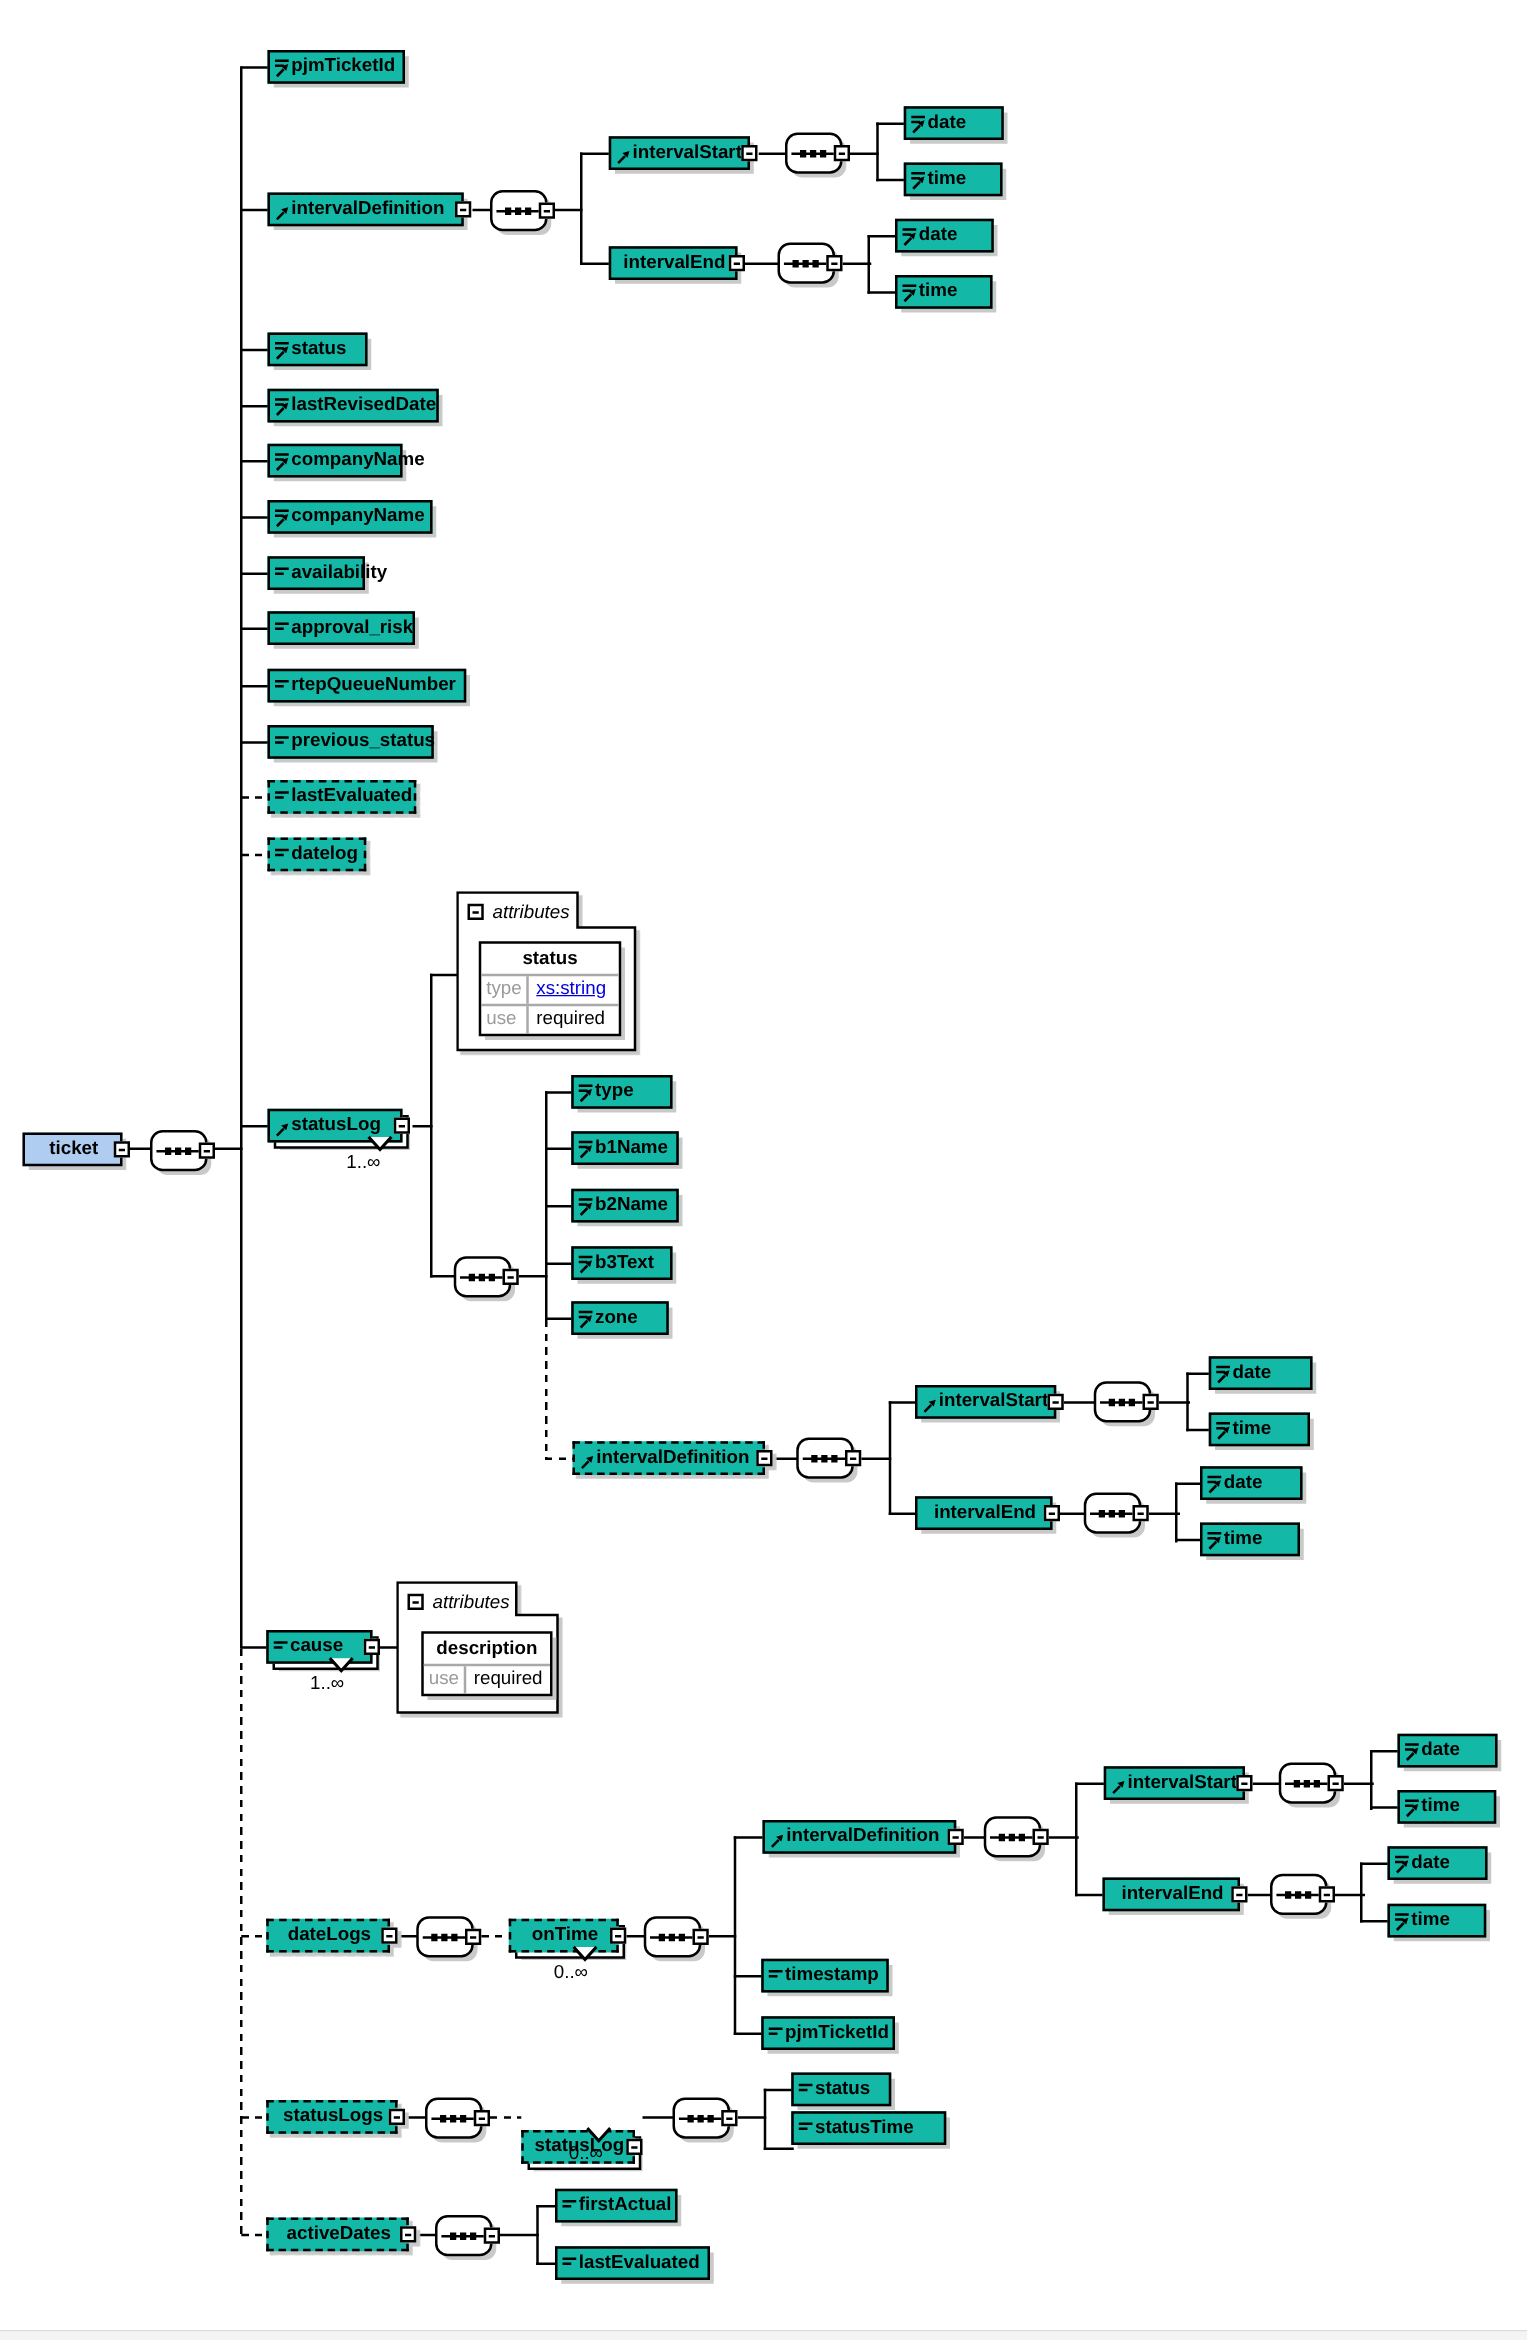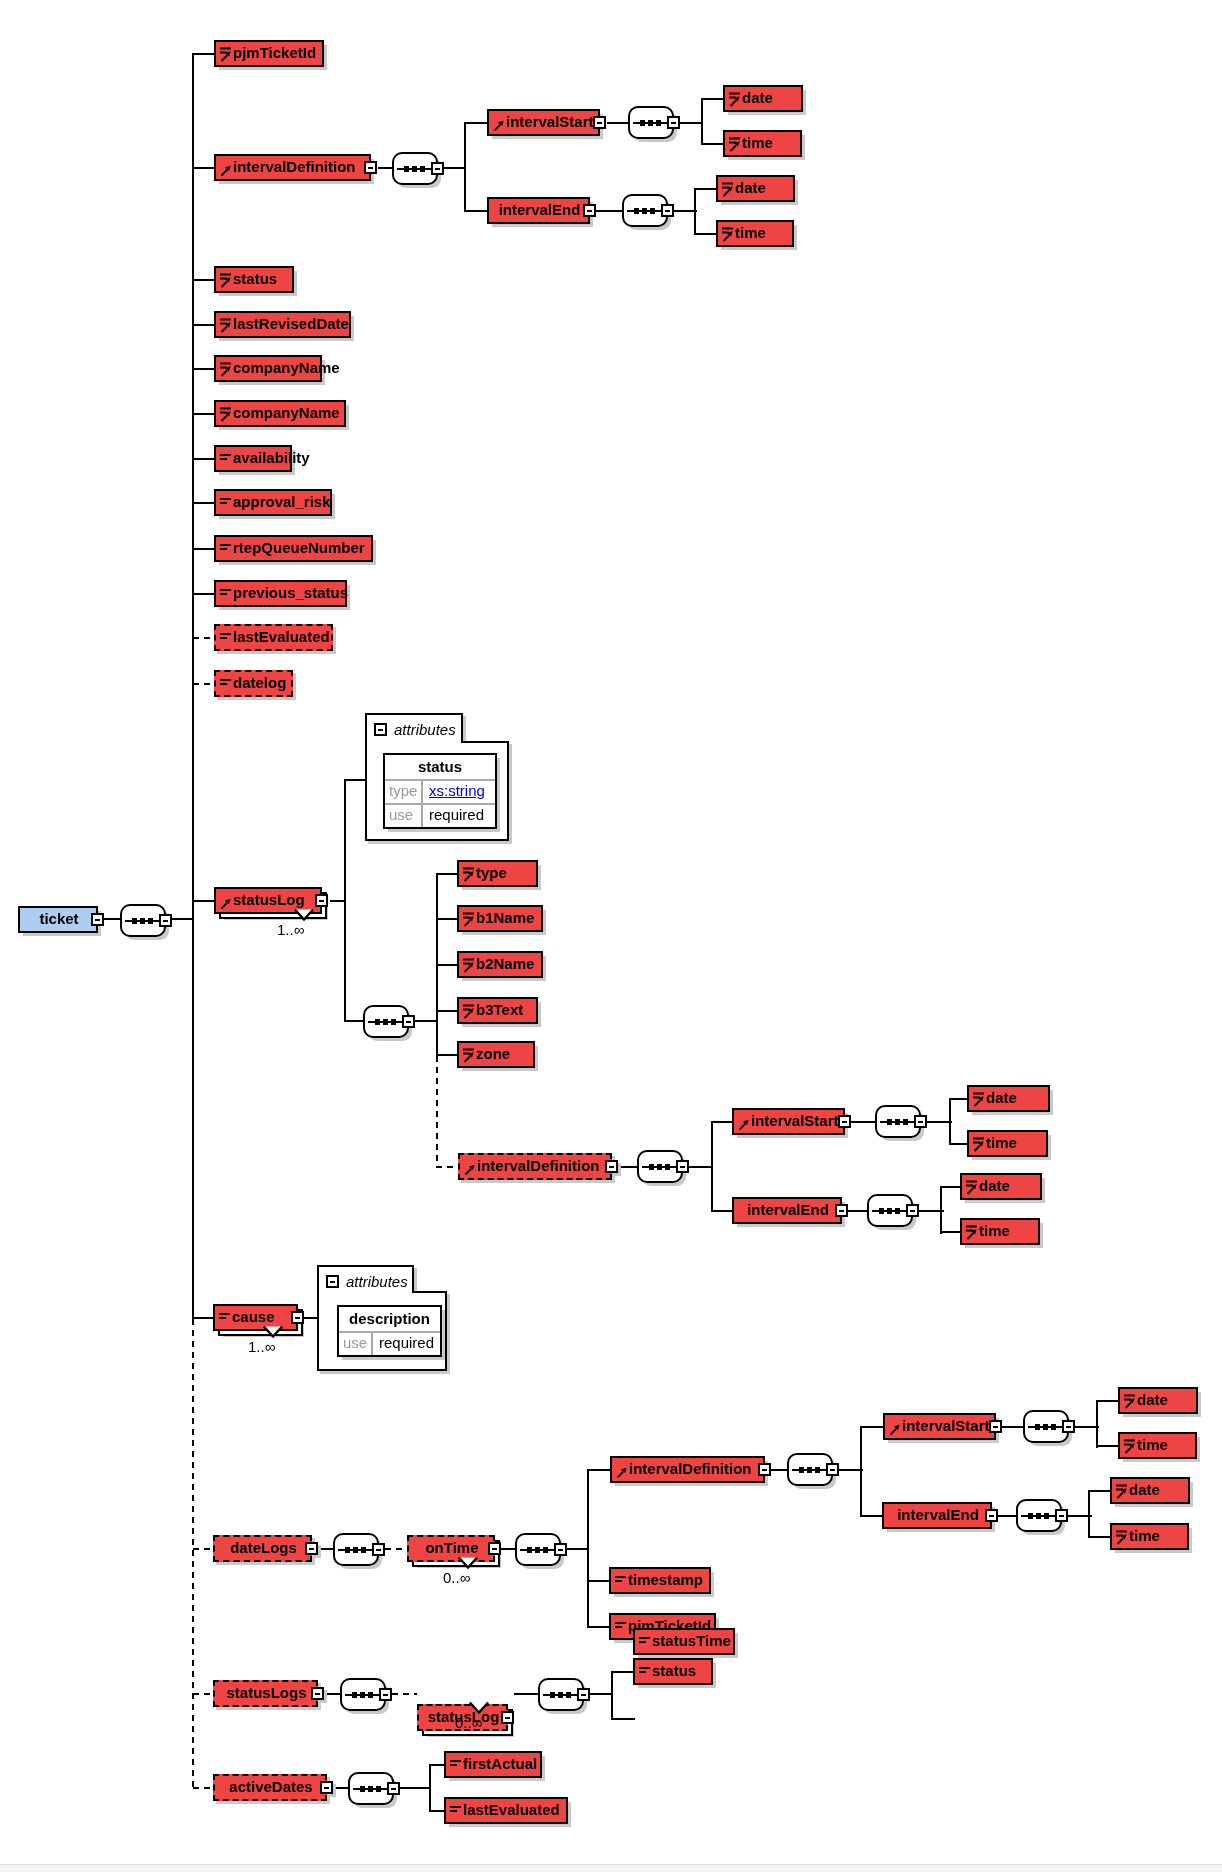--- a/index.html
+++ b/index.html
@@ -9,21 +9,21 @@
     width: 1222px;
     height: 1872px;
     background: #fff;
     font-family: "Liberation Sans", sans-serif;
     overflow: hidden;
   }
   
   .box {
     position: absolute;
     height: 27px;
-    background: #ef4444;
+    background: #14b8a6;
     border: 2px solid #000;
     display: flex;
     align-items: center;
     padding-left: 17px;
     font-weight: bold;
     font-size: 15px;
     white-space: nowrap;
     z-index: 2;
     box-shadow: 4px 4px 0 -1px #c9c9c9;
   }
@@ -844,21 +844,21 @@
     </span>
   <span class="occ" style="left:455px;top:1714px">0..∞</span>
   <div class="box" style="left:633px;top:1658px;width:80px">
       <i class="ic">
         <svg viewBox="0 0 13 17">
           <path class="s" d="M1 4h11M1 8h7"></path>
         </svg>
       </i>
       <span class="lbl">status</span>
     </div>
-  <div class="box" style="left:633px;top:1628px;width:102px">
+  <div class="box" style="left:633px;top:1689px;width:124px">
       <i class="ic">
         <svg viewBox="0 0 13 17">
           <path class="s" d="M1 4h11M1 8h7"></path>
         </svg>
       </i>
       <span class="lbl">statusTime</span>
     </div>
 
   <div class="box" style="left:444px;top:1751px;width:98px">
       <i class="ic">

